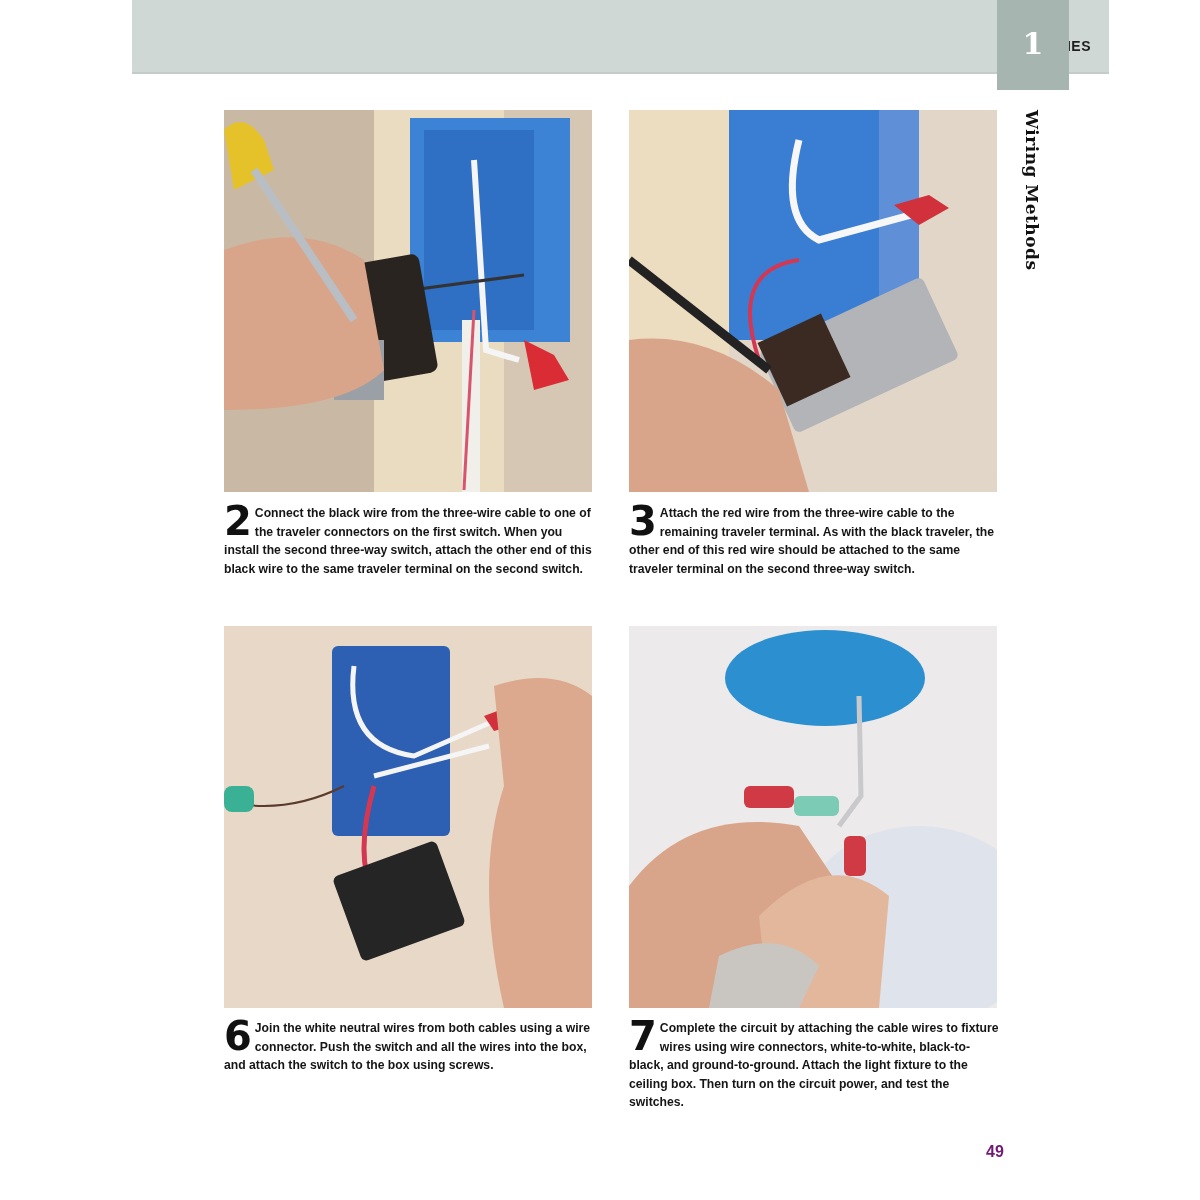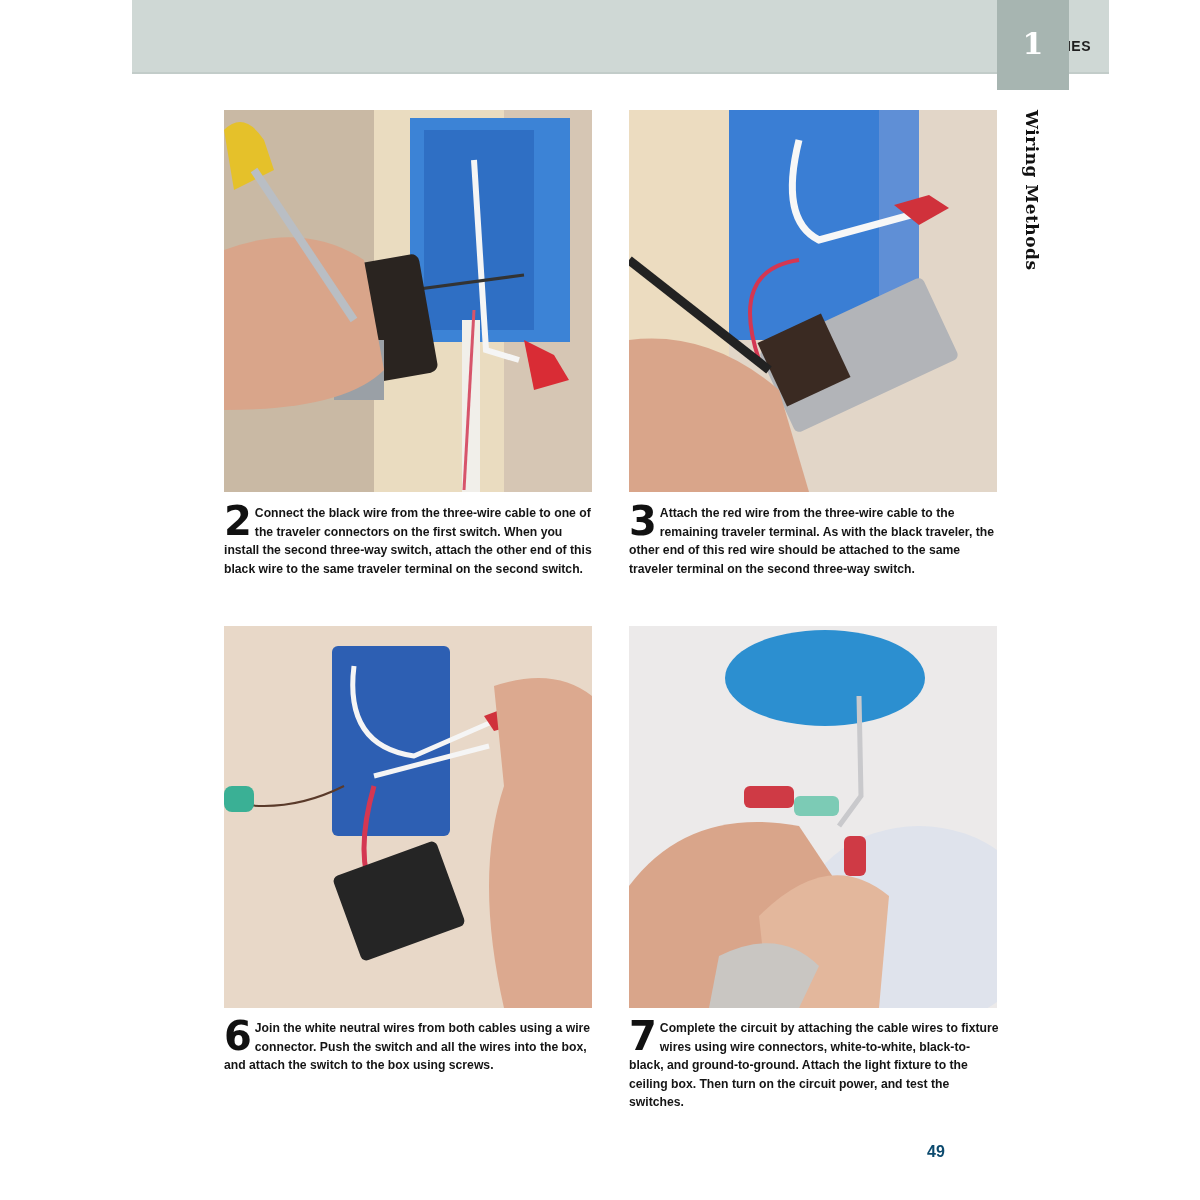--- a/index.html
+++ b/index.html
@@ -39,22 +39,22 @@
   .photo svg { display: block; width: 100%; height: 100%; }
   .caption {
     position: absolute; width: 372px;
     font-size: 12.2px; font-weight: bold; line-height: 18.6px; color: #151515;
   }
   .caption .step-num {
     float: left; font-size: 40px; line-height: 32px; font-weight: bold;
     margin: 1px 3px 0 0; color: #111; font-family: "DejaVu Sans", sans-serif;
   }
   .page-number {
-    position: absolute; left: 927px; top: 1143px;
-    font-size: 16px; font-weight: bold; color: #0c4a6e;
+    position: absolute; left: 986px; top: 1143px;
+    font-size: 16px; font-weight: bold; color: #701a75;
   }
 </style>
 </head>
 <body>
 
 <div class="header-band">
   <span class="section-label">SWITCHES</span>
 </div>
 <div class="chapter-tab">
   <span class="chapter-num">1</span>

